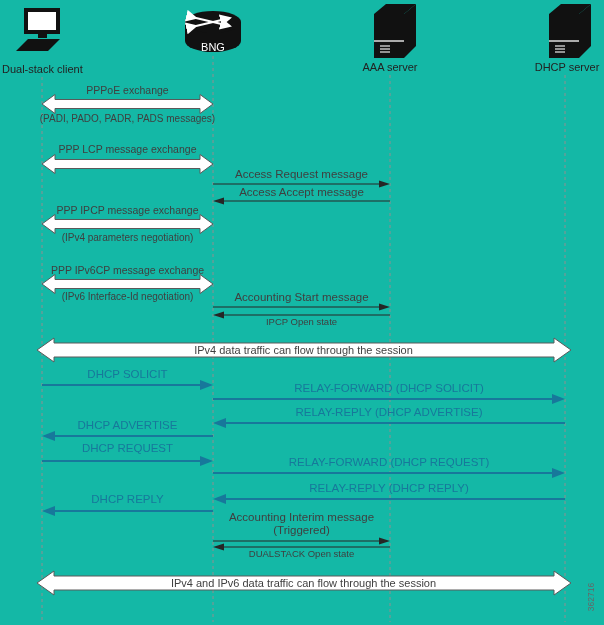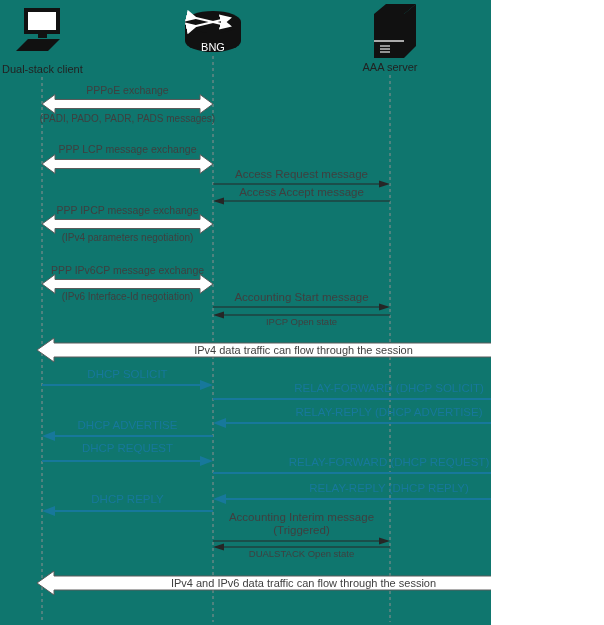--- a/index.html
+++ b/index.html
@@ -1,17 +1,17 @@
 <!DOCTYPE html>
 <html><head>
 <meta charset="utf-8">
 <style>
   html,body{margin:0;padding:0;background:#fff;}
   .canvas{
-    position:relative;width:491px;height:625px;background:#0f766e;
+    position:relative;width:604px;height:625px;background:#14b8a6;
     font-family:"Liberation Sans",sans-serif;overflow:hidden;
   }
   svg{position:absolute;left:0;top:0;}
   svg text{font-family:"Liberation Sans",sans-serif;}
 </style>
 </head>
 <body>
 
 <div class="canvas">
   <svg width="604" height="625" viewBox="0 0 604 625">

